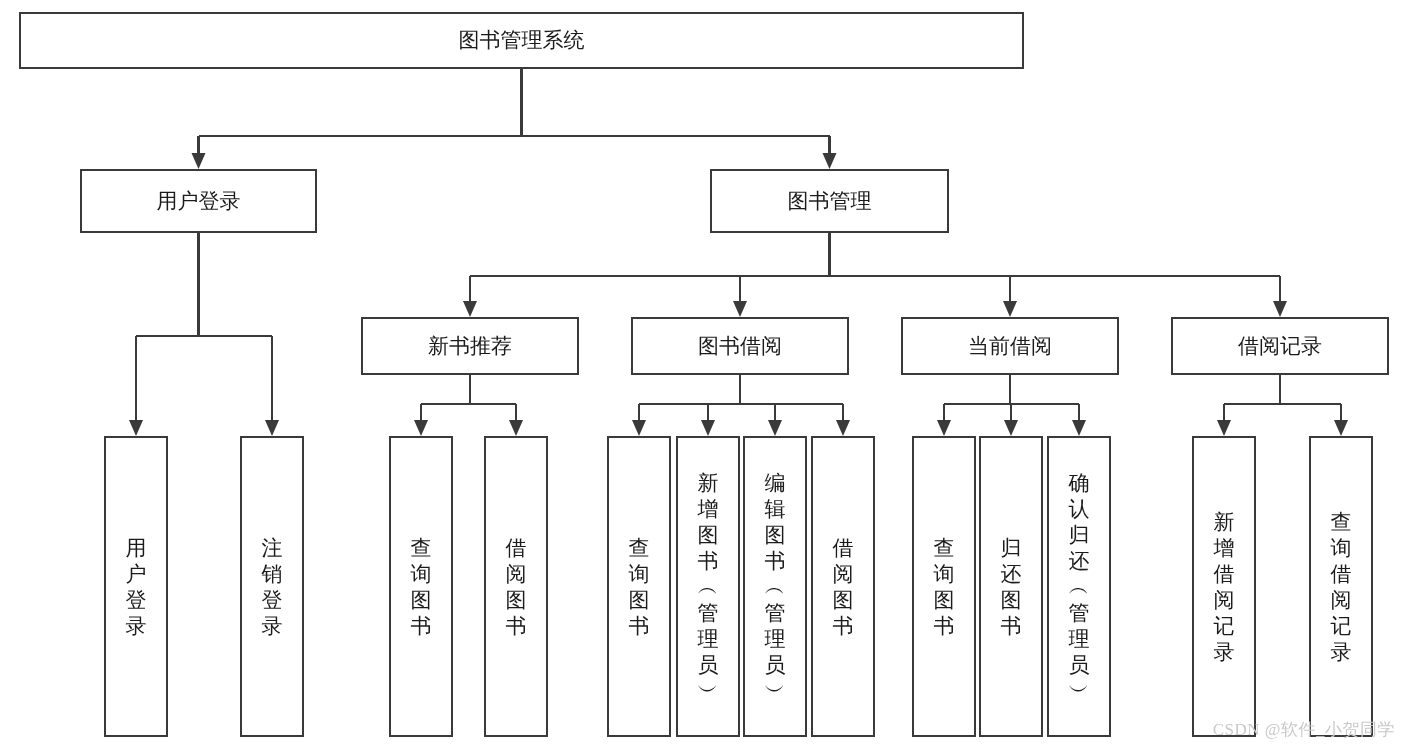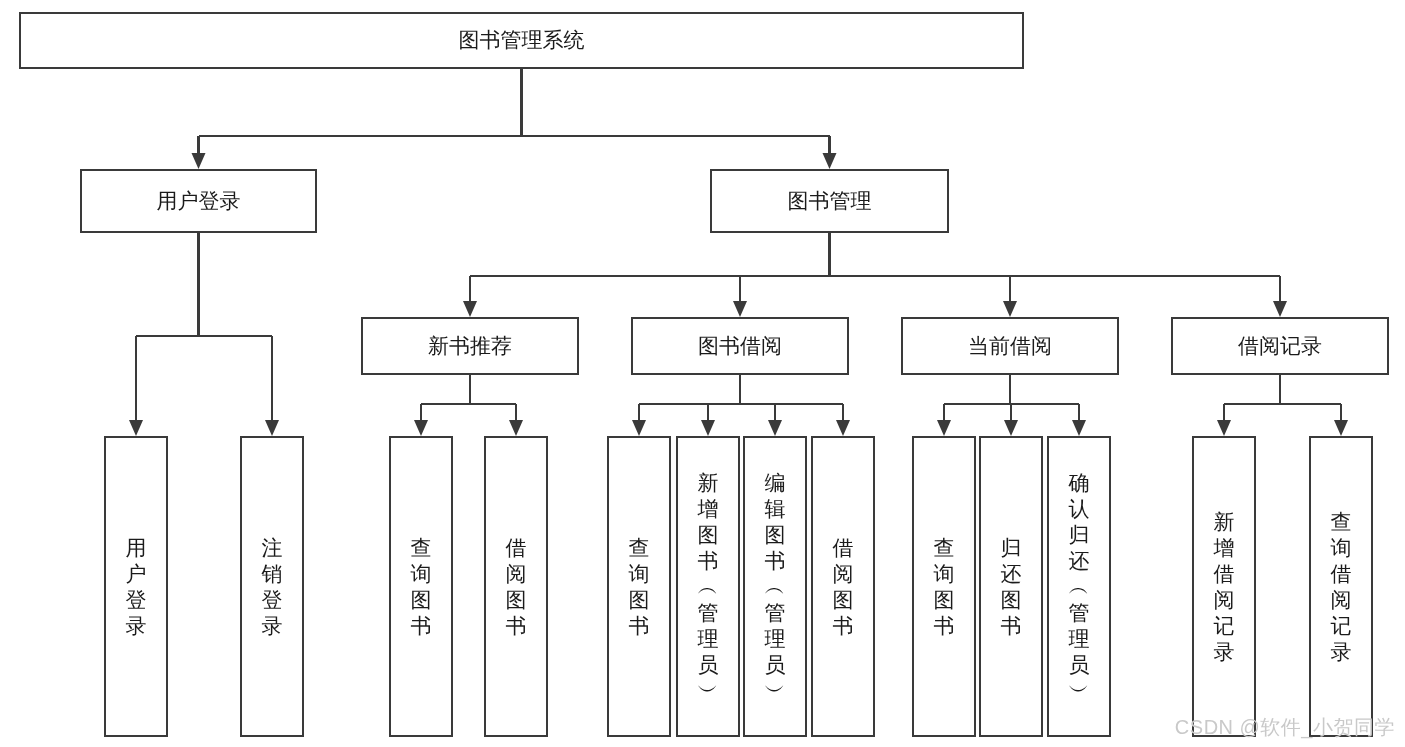--- a/index.html
+++ b/index.html
@@ -54,22 +54,22 @@
   .node-label-v {
     font-family: "Liberation Sans", "DejaVu Sans", sans-serif;
     font-size: 21px;
     fill: #1b1b1b;
     text-anchor: middle;
   }
   .watermark-text {
     position: absolute;
     right: 10px;
     bottom: 6px;
-    font-family: Liberation Sans, sans-serif;
-    font-size: 20px;
+    font-family: Liberation Serif, serif;
+    font-size: 17px;
     color: #c9c9c9;
     white-space: nowrap;
     letter-spacing: 0.5px;
     user-select: none;
   }
 </style>
 </head>
 <body>
 
 <div id="diagram-root">

